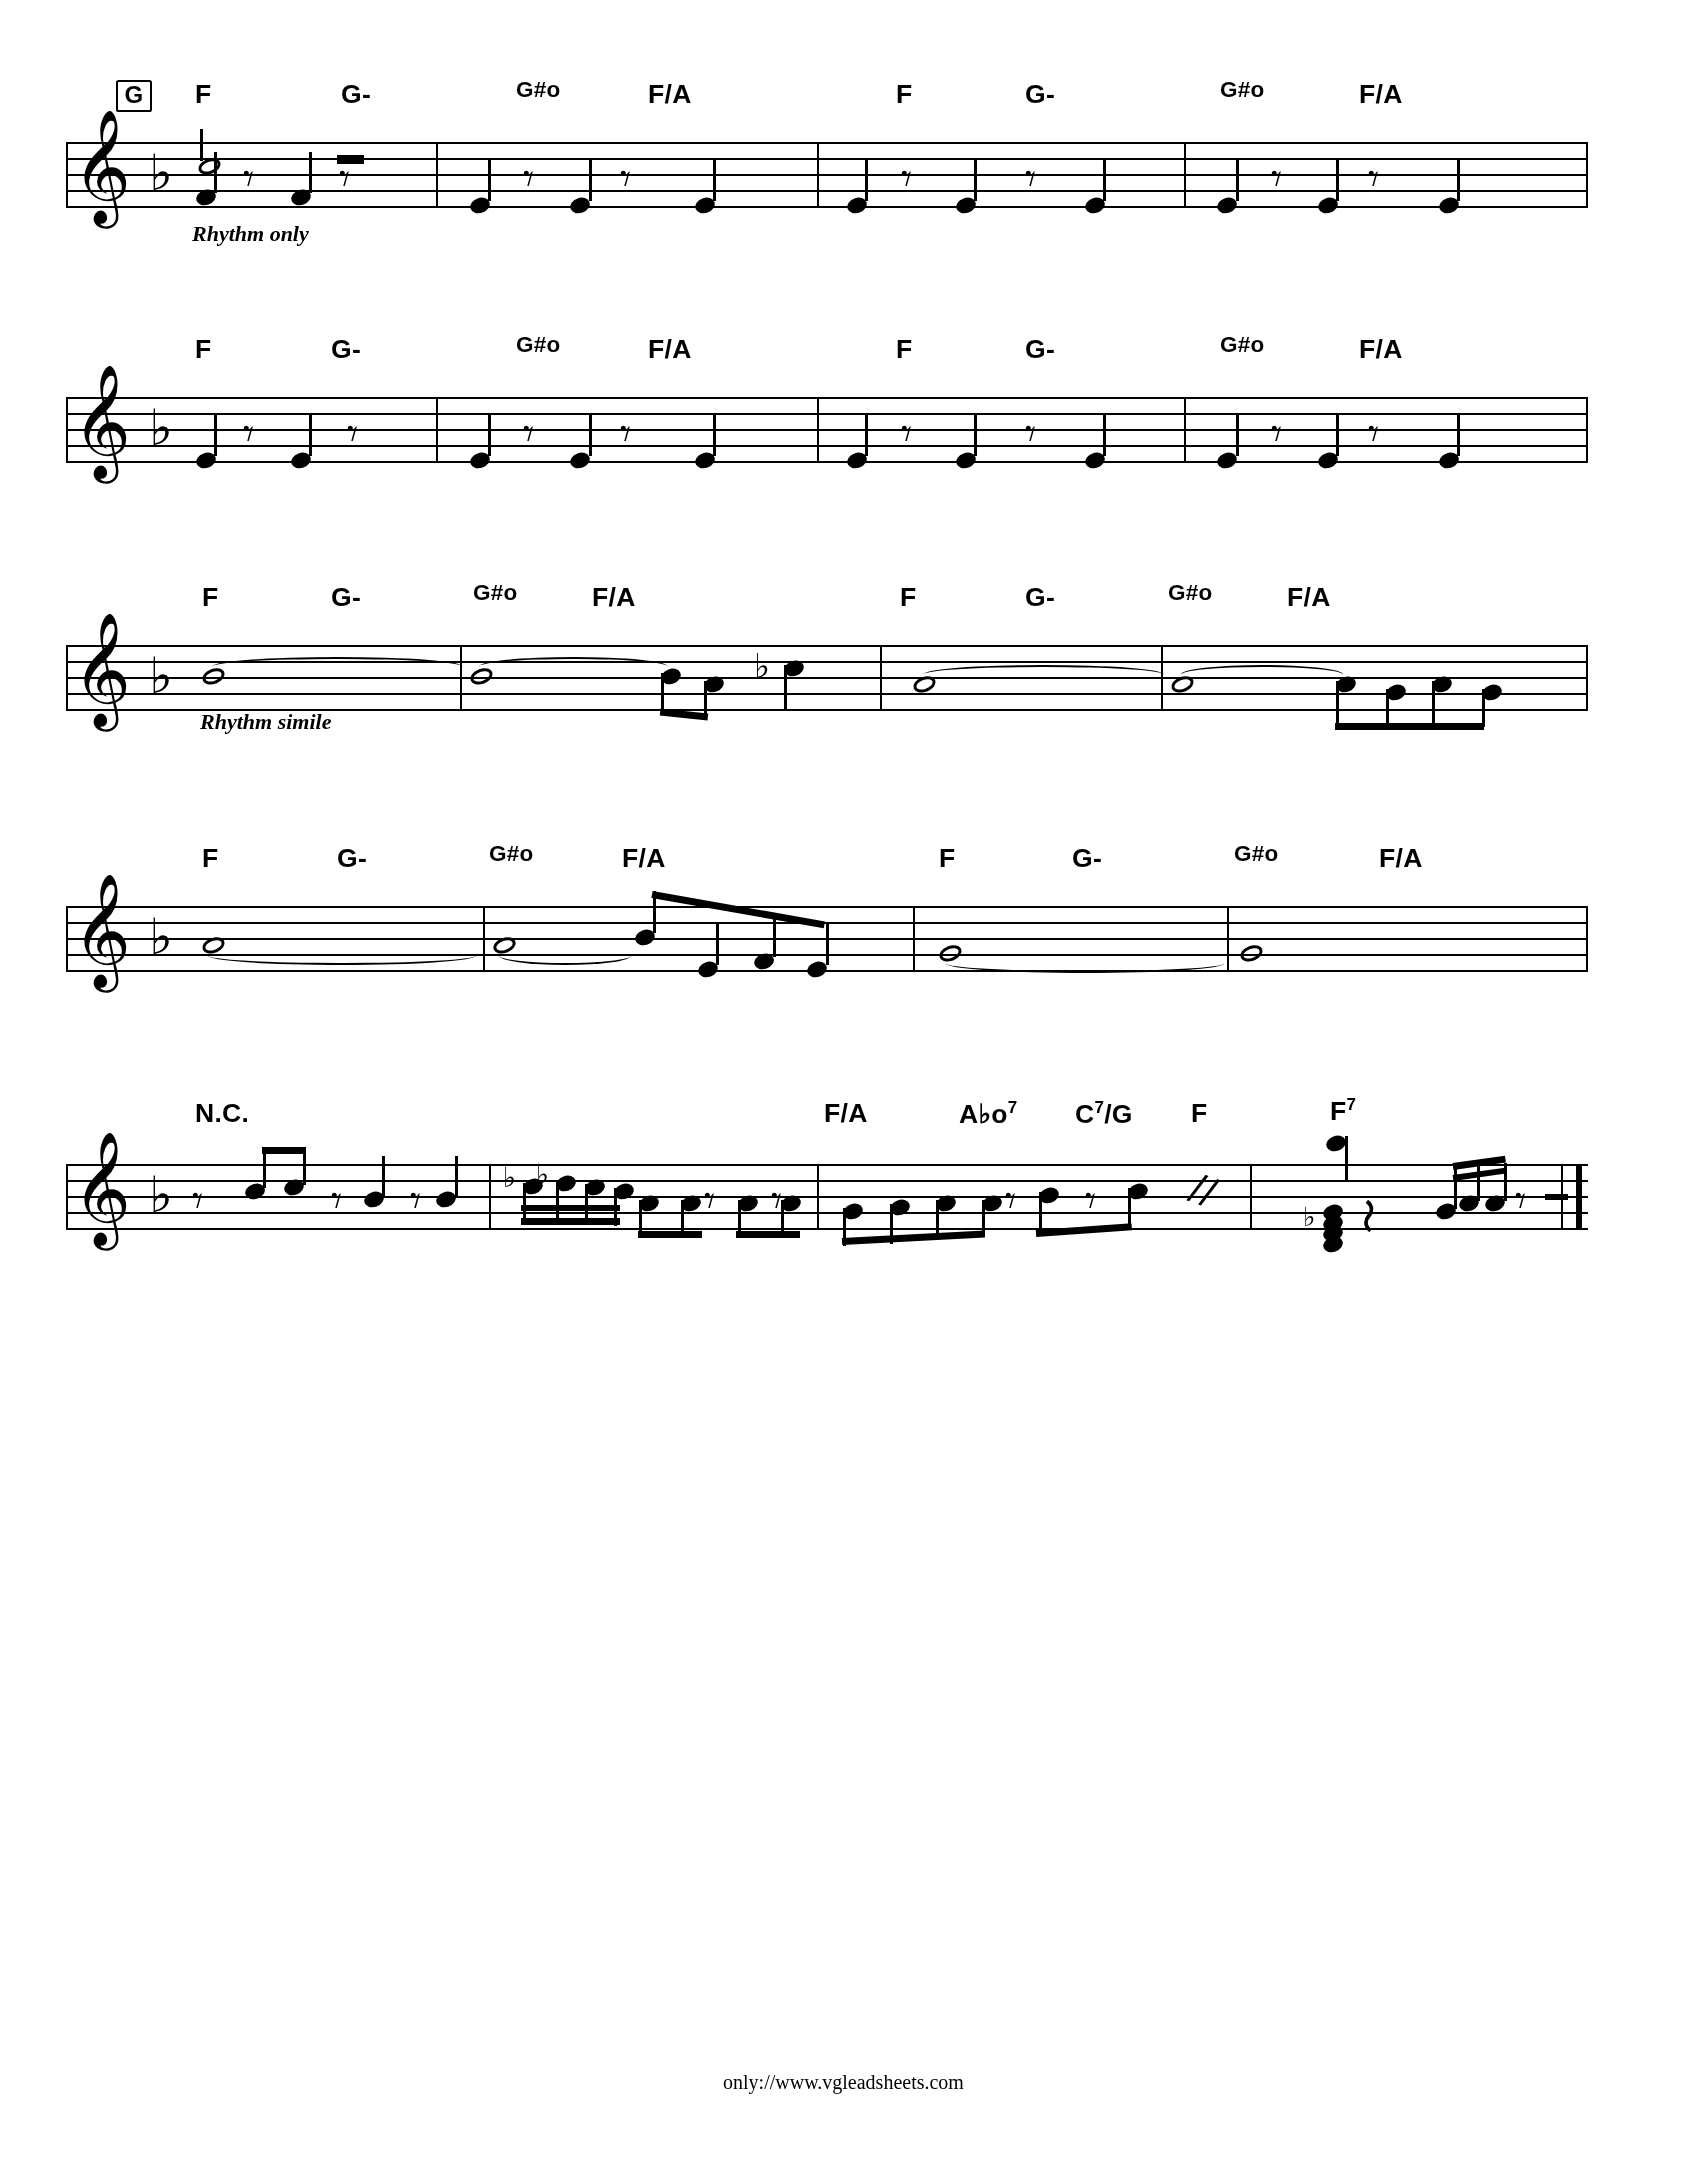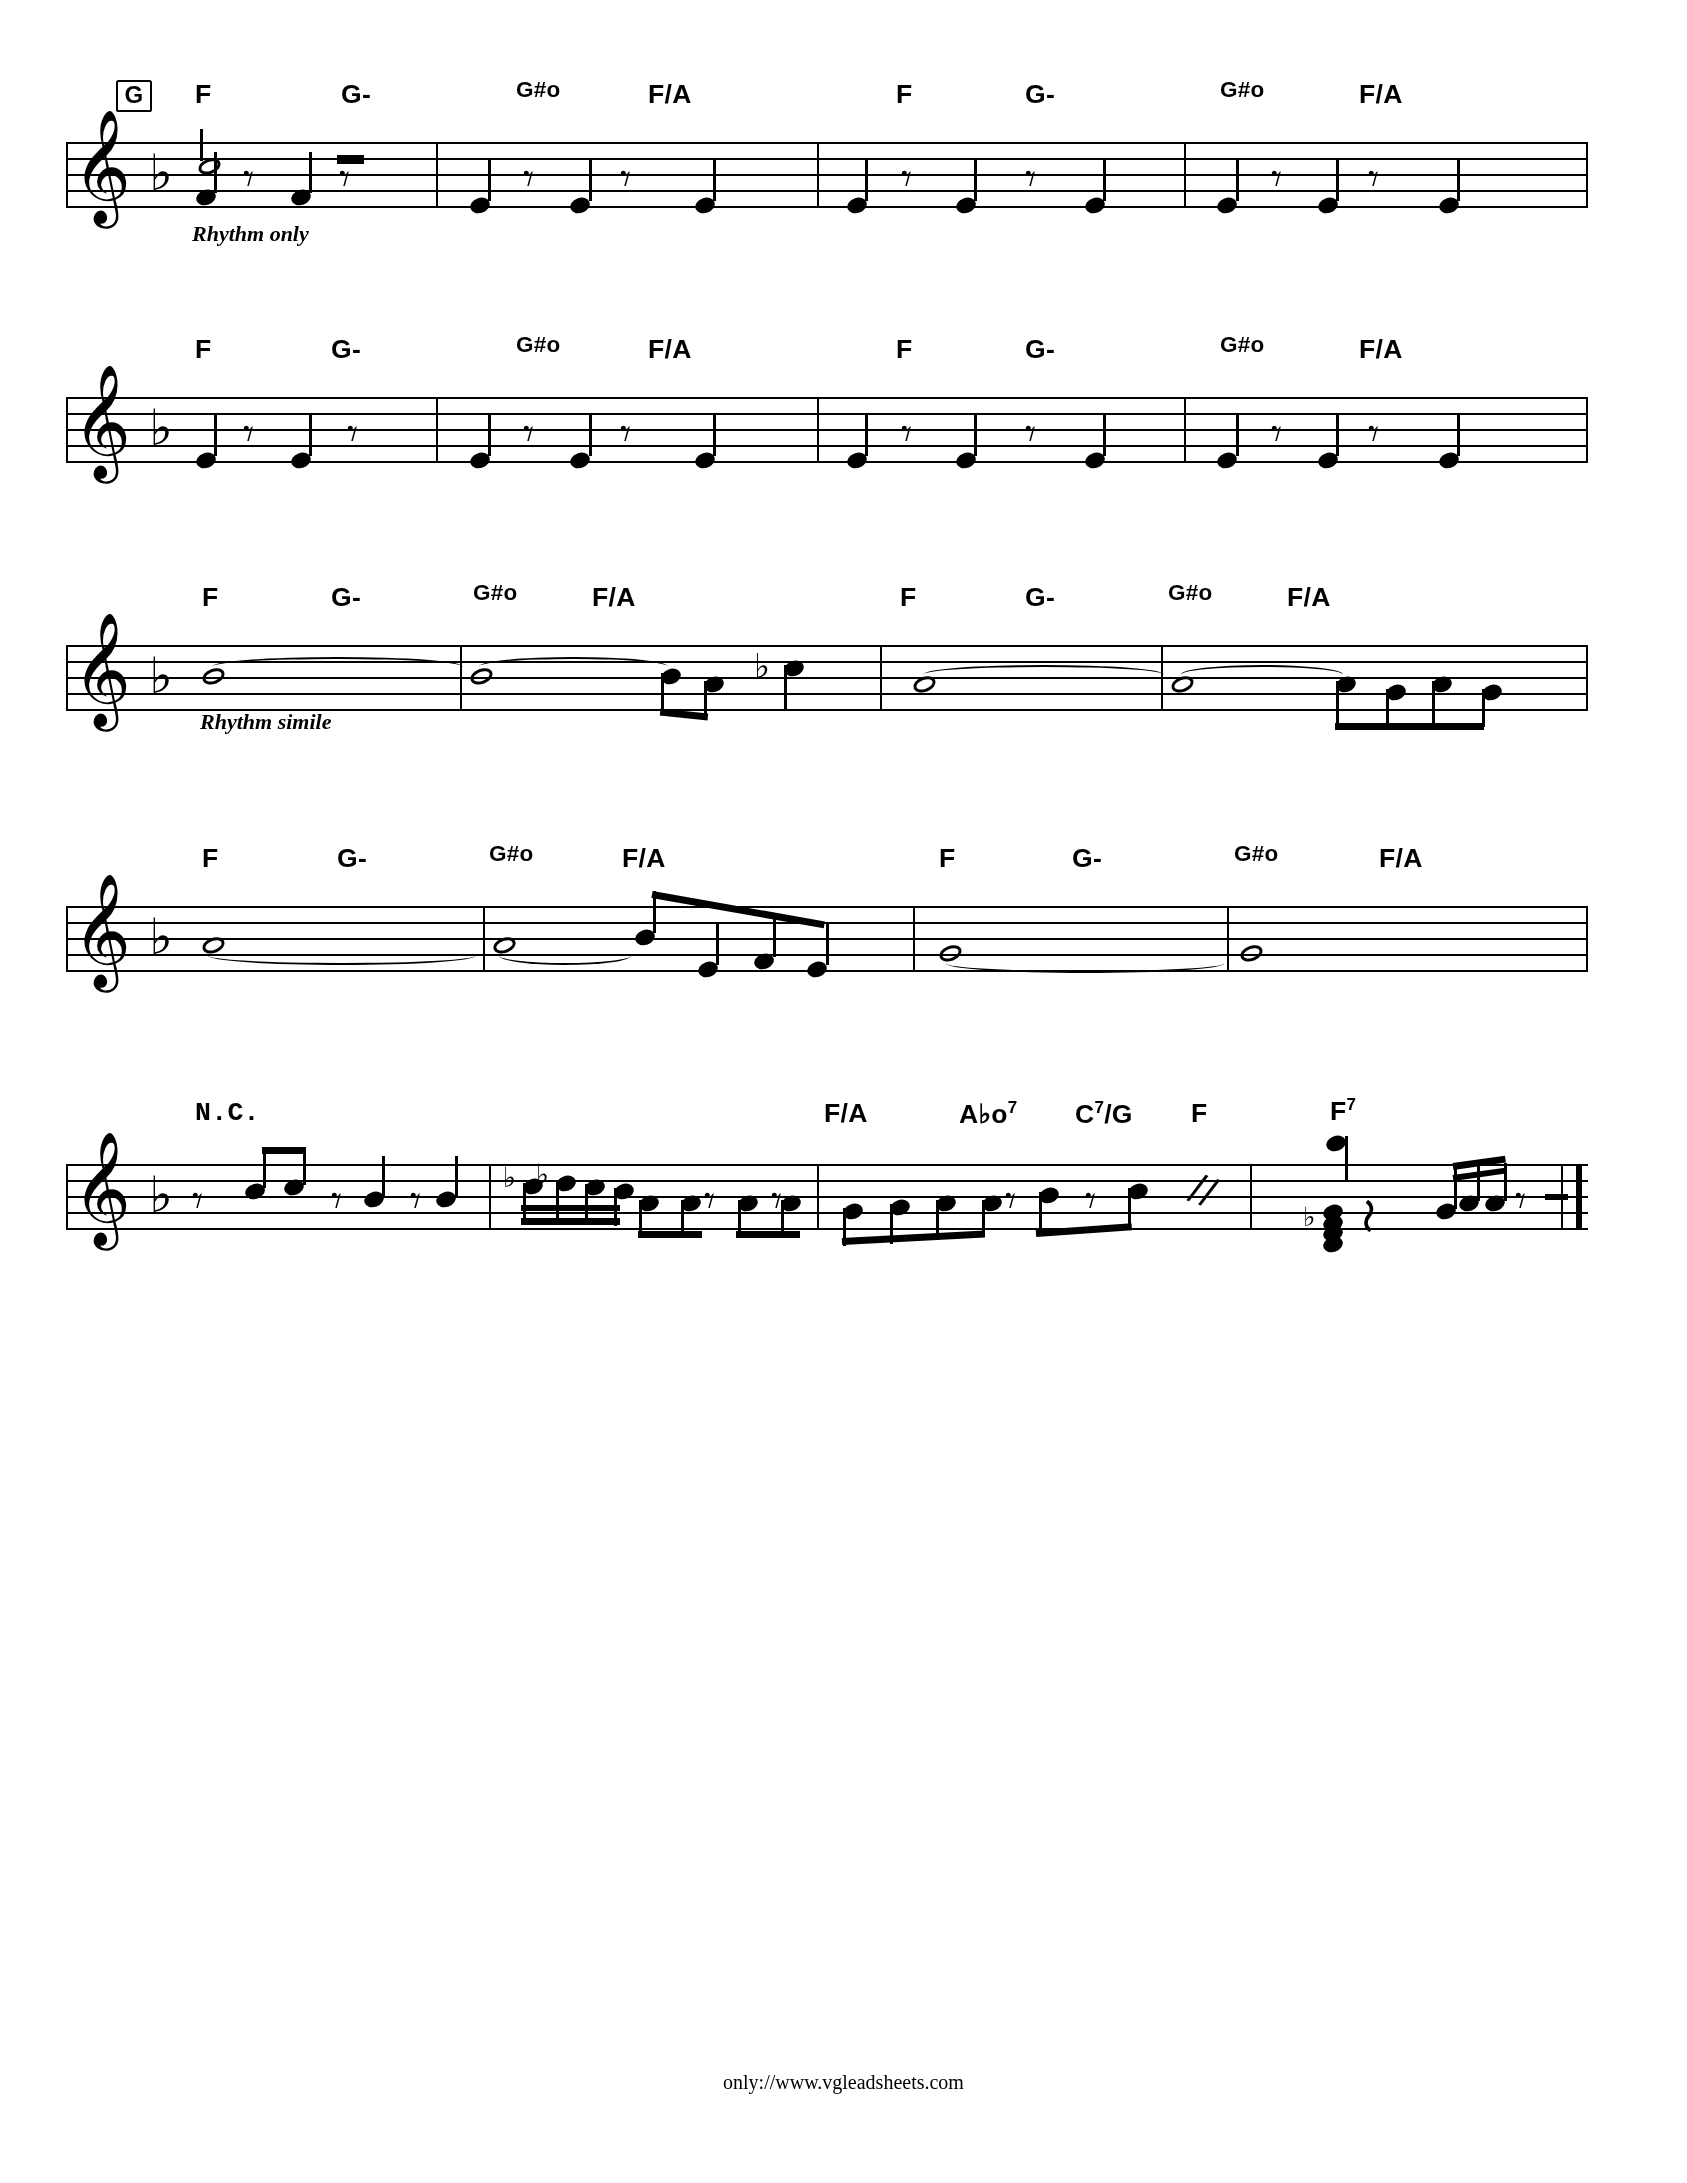--- a/index.html
+++ b/index.html
@@ -406,21 +406,21 @@
     <div class="nh" style="left:741px; top:56px;"></div>
     <div class="stem" style="left:760px; top:18px; height:41px;"></div>
     <div class="beam" style="left:586px; top:-14.6px; width:175px; transform:rotate(10deg); transform-origin:left center;"></div>
 
     <div class="nh open" style="left:873px; top:40px;"></div>
     <div class="tie" style="left:880px; top:48px; width:278px; border-top:none; border-bottom:2.6px solid #000;"></div>
     <div class="nh open" style="left:1174px; top:40px;"></div>
   </div>
 
   <div class="system" style="top:1164px;">
-    <div class="chord" style="left:129px; top:-66px;font-family:Liberation Mono, monospace;">N.C.</div>
+    <div class="chord" style="left:129px; top:-66px;">N.C.</div>
     <div class="chord" style="left:758px; top:-66px;">F/A</div>
     <div class="chord" style="left:893px; top:-66px;">
       <span>A♭o</span><sup>7</sup>
     </div>
     <div class="chord" style="left:1009px; top:-66px;">
       <span>C</span><sup>7</sup><span>/G</span>
     </div>
     <div class="chord" style="left:1125px; top:-66px;">F</div>
     <div class="chord" style="left:1264px; top:-69px;">
       <span>F</span><sup>7</sup>

